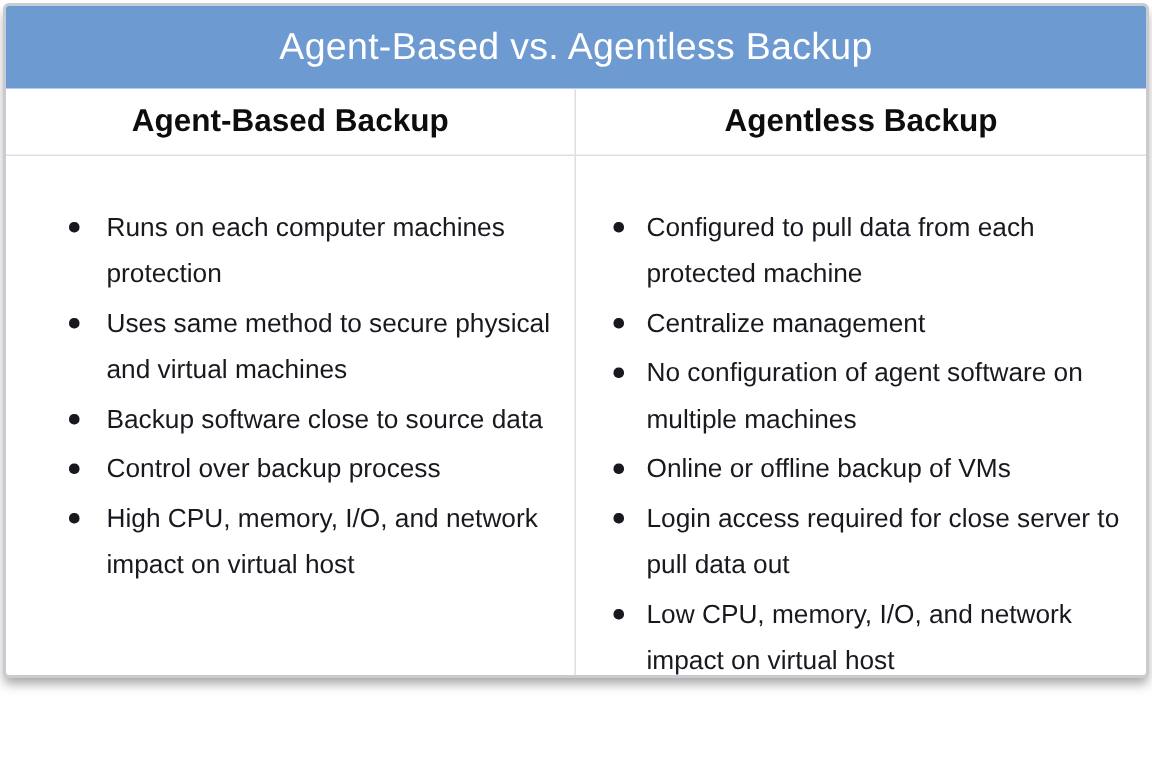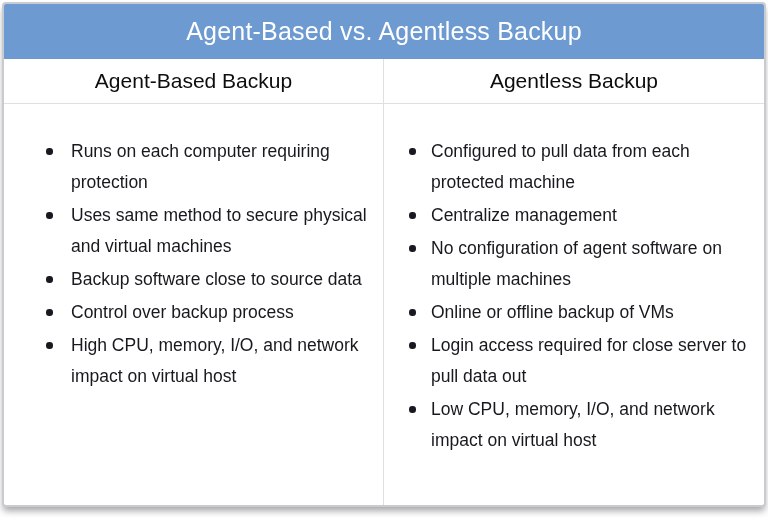--- a/index.html
+++ b/index.html
@@ -19,21 +19,21 @@
     width: 768px;
     height: 518px;
     font-family: "Liberation Sans", sans-serif;
     overflow: hidden;
   }
   .card {
     position: absolute;
     left: 2px;
     top: 2px;
     width: 764px;
-    height: 505px;
+    height: 450px;
     background: var(--card-bg);
     border: 2px solid var(--border);
     border-radius: 4px;
     box-shadow: 0 5px 7px -1px rgba(0,0,0,0.35);
     display: flex;
     flex-direction: column;
     overflow: hidden;
   }
   .title-bar {
     height: 55px;
@@ -51,21 +51,21 @@
   .col-headers {
     flex: 0 0 45px;
     display: flex;
     border-bottom: 1px solid var(--divider);
   }
   .col-header {
     width: 50%;
     display: flex;
     align-items: center;
     justify-content: center;
-    font-weight: normal;
+    font-weight: bold;
     font-size: 21px;
     color: var(--col-header-text);
   }
   .col-header:first-child { border-right: 1px solid var(--divider); }
   .body {
     flex: 1 1 auto;
     display: flex;
   }
   .col {
     width: 50%;
@@ -105,21 +105,21 @@
   <div class="title-bar">
     <span class="title">Agent-Based vs. Agentless Backup</span>
   </div>
   <div class="col-headers">
     <div class="col-header">Agent-Based Backup</div>
     <div class="col-header">Agentless Backup</div>
   </div>
   <div class="body">
     <div class="col col-left">
       <ul>
-          <li>Runs on each computer requiring protection</li>
+          <li>Runs on each computer machines protection</li>
           <li>Uses same method to secure physical and virtual machines</li>
           <li>Backup software close to source data</li>
           <li>Control over backup process</li>
           <li>High CPU, memory, I/O, and network impact on virtual host</li>
         </ul>
     </div>
     <div class="col col-right">
       <ul>
           <li>Configured to pull data from each protected machine</li>
           <li>Centralize management</li>

